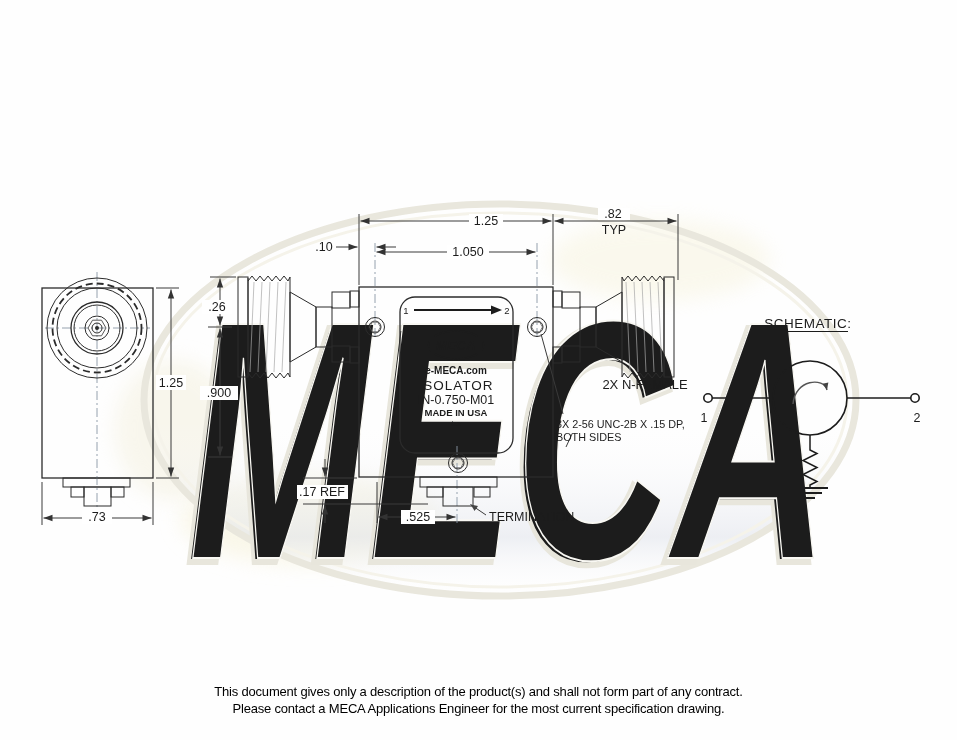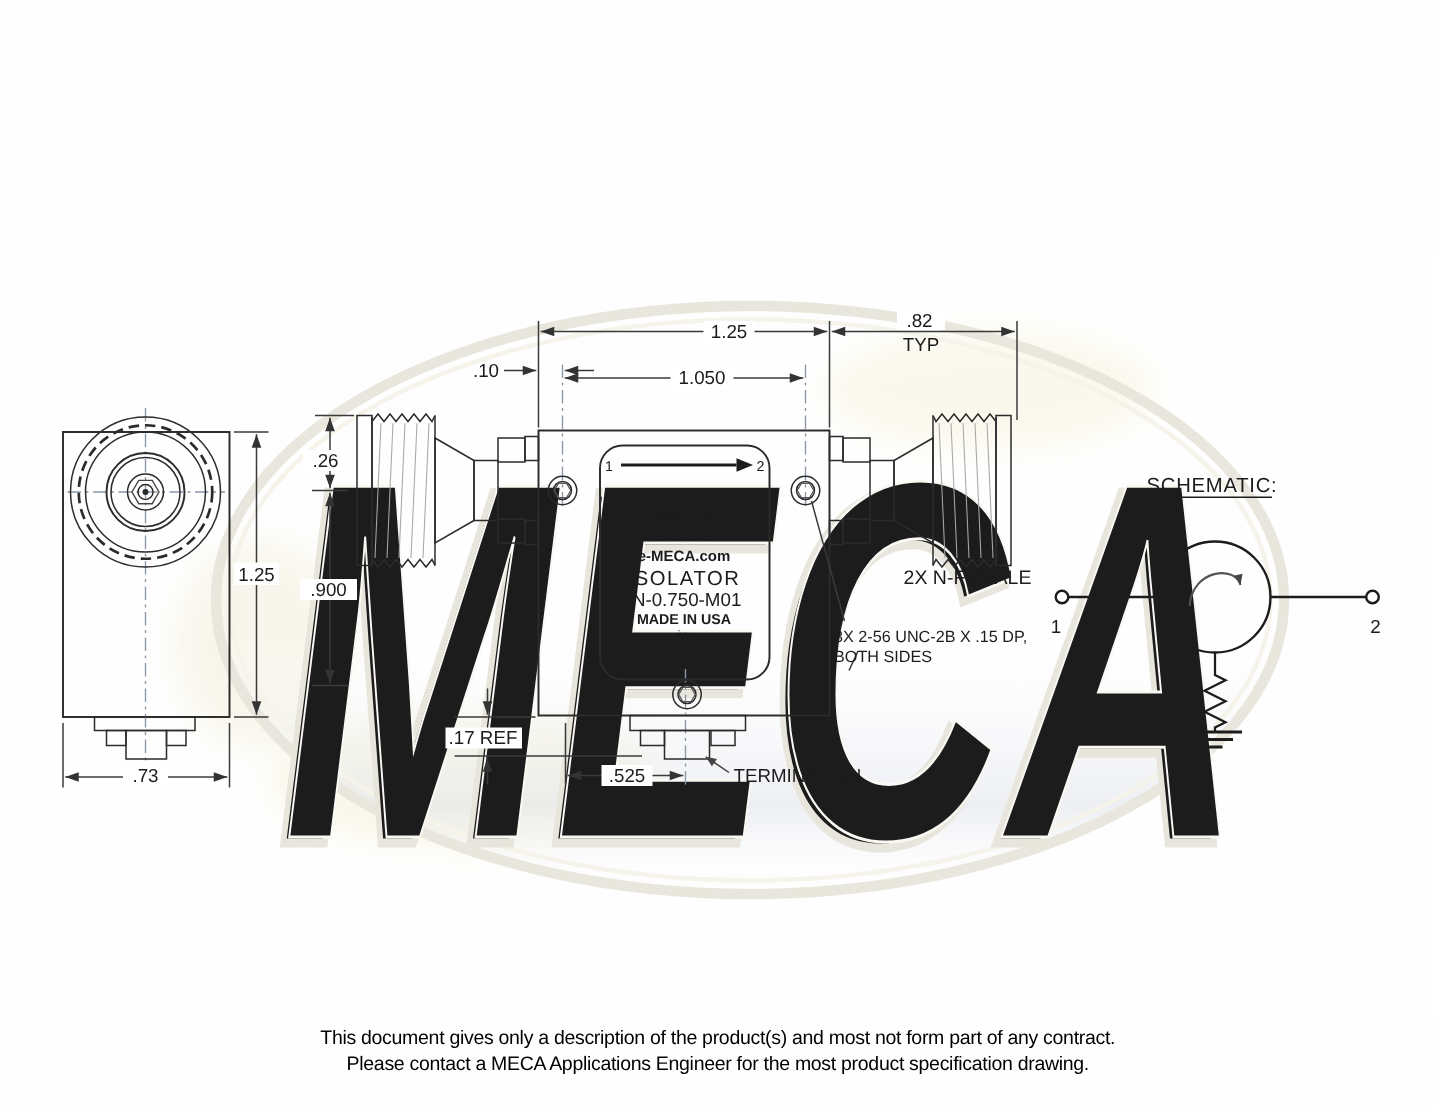--- a/index.html
+++ b/index.html
@@ -248,15 +248,15 @@
       <path d="M810,435 V450 l7,3.5 l-14,7 l14,7 l-14,7 l14,7 l-7,3.5 V488" fill="none" stroke="#1c1c1c" stroke-width="1.5"></path>
     </g>
     <g>
       <line x1="792" y1="488" x2="828" y2="488" stroke="#1c1c1c" stroke-width="2"></line>
       <line x1="798" y1="493" x2="822" y2="493" stroke="#1c1c1c" stroke-width="2"></line>
       <line x1="805" y1="498" x2="815" y2="498" stroke="#1c1c1c" stroke-width="2"></line>
     </g>
   </g>
 </svg>
 
-<div class="footer-line" style="top:684px;">This document gives only a description of the product(s) and most not form part of any contract.</div>
-<div class="footer-line" style="top:701px;">Please contact a MECA Applications Engineer for the most product specification drawing.</div>
+<div class="footer-line" style="top:684px;">This document gives only a description of the product(s) and shall not form part of any contract.</div>
+<div class="footer-line" style="top:701px;">Please contact a MECA Applications Engineer for the most current specification drawing.</div>
 </div>
 
 </body></html>

